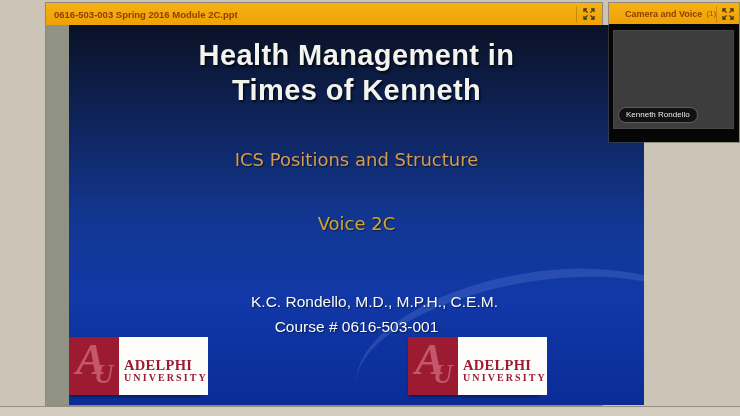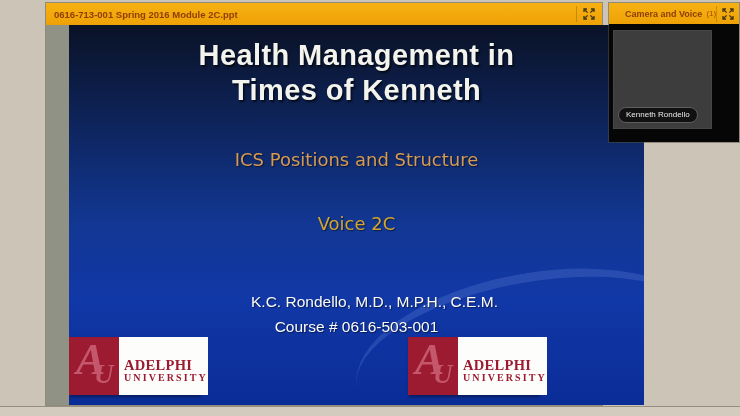--- a/index.html
+++ b/index.html
@@ -81,41 +81,41 @@
     box-shadow:0 0 0 1px rgba(84,79,66,.5);
   }
   .panel-header{
     position:absolute;left:0;top:0;right:0;height:21px;
     background:linear-gradient(180deg,#f7b113,#eea106);
     display:flex;align-items:center;
   }
   .panel-title{color:#8f3e03;font-size:9px;font-weight:bold;padding-left:16px;white-space:nowrap;}
   .panel-count{color:#a84a00;font-size:8px;margin-left:4px;}
   .video-tile{
-    position:absolute;left:4px;top:27px;width:99px;height:99px;
+    position:absolute;left:4px;top:27px;width:121px;height:99px;
     background:#3d3d3d;border:1px solid #474747;box-sizing:border-box;
   }
   .name-pill{
     position:absolute;left:4px;bottom:5px;
     background:rgba(12,12,12,.9);border:1px solid #5d5d5d;border-radius:8px;
     color:#eaeaea;font-size:8px;padding:2px 7px 3px 7px;white-space:nowrap;
   }
   
   .bottom-strip{
     position:absolute;left:0;top:406px;width:740px;height:10px;
     background:#d2cbbe;border-top:1px solid #97907f;
   }
   .expand-svg{display:block;}
 </style>
 </head>
 <body>
 
 <div class="pod">
   <div class="pod-header">
-    <span class="pod-title">0616-713-001 Spring 2016 Module 2C.ppt</span>
+    <span class="pod-title">0616-503-003 Spring 2016 Module 2C.ppt</span>
     <span class="header-btn">
       <svg class="expand-svg" width="12" height="12" viewBox="0 0 12 12">
         <g stroke="#3e3416" stroke-width="1.3" fill="#3e3416">
           <path d="M1 4 L1 1 L4 1" fill="none"></path>
             <line x1="1.2" y1="1.2" x2="4.6" y2="4.6"></line>
           <path d="M8 1 L11 1 L11 4" fill="none"></path>
             <line x1="10.8" y1="1.2" x2="7.4" y2="4.6"></line>
           <path d="M11 8 L11 11 L8 11" fill="none"></path>
             <line x1="10.8" y1="10.8" x2="7.4" y2="7.4"></line>
           <path d="M4 11 L1 11 L1 8" fill="none"></path>

